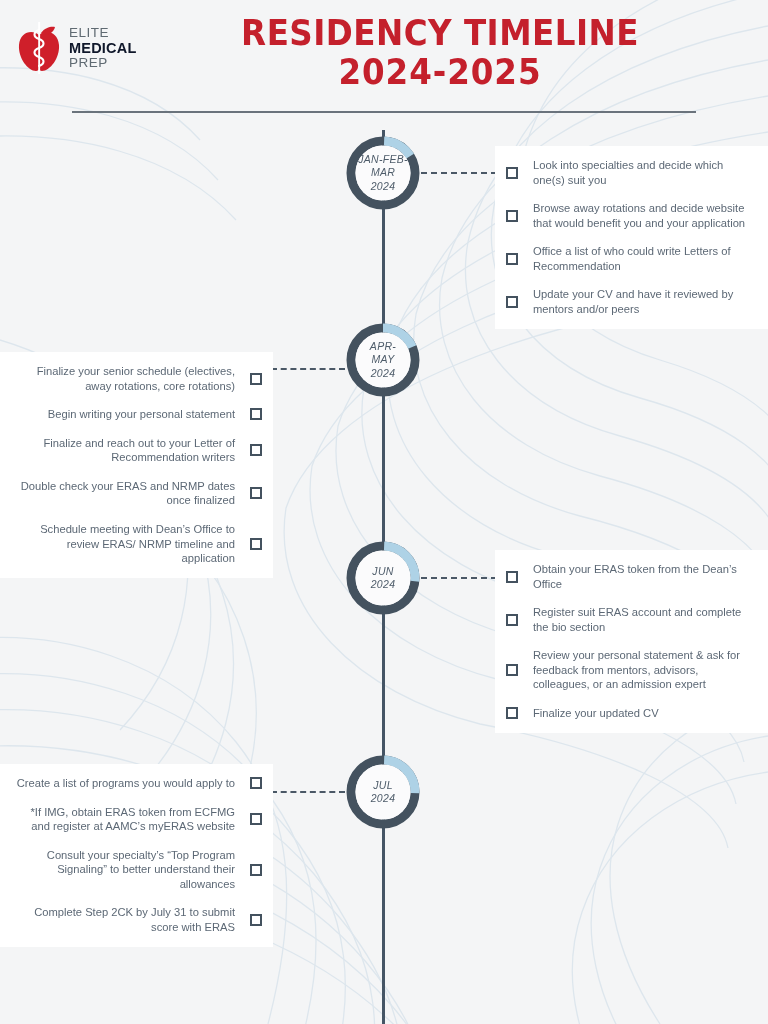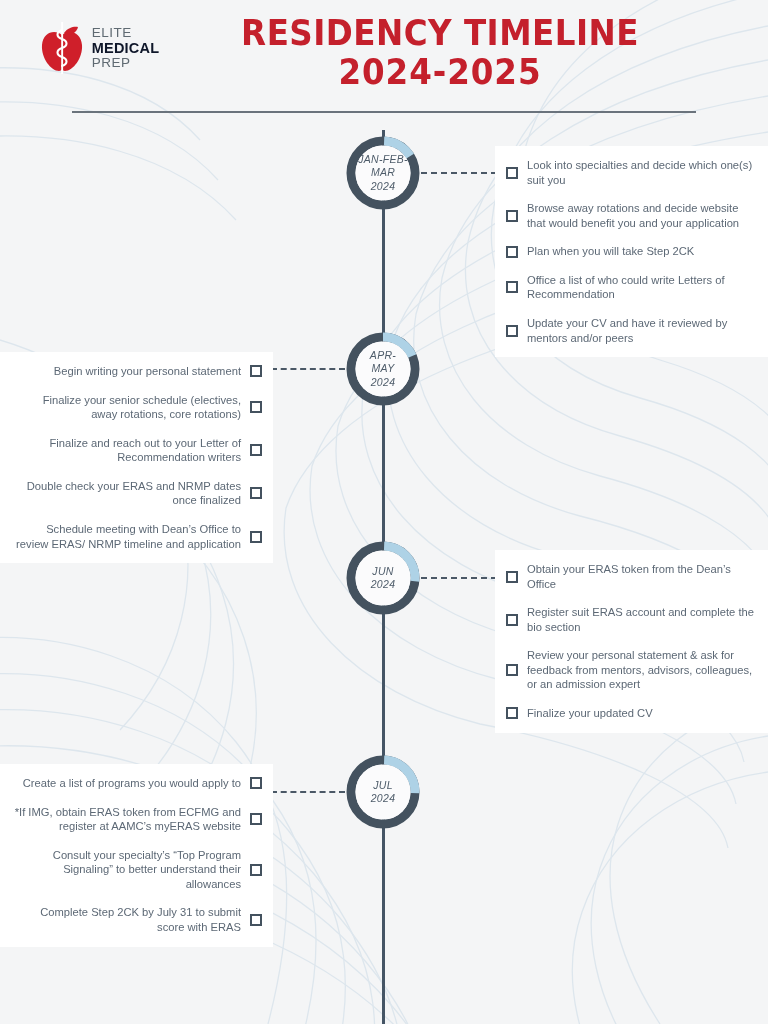--- a/index.html
+++ b/index.html
@@ -36,28 +36,27 @@
   .header {
     position: absolute;
     top: 0; left: 0;
     width: 768px;
     height: 112px;
     z-index: 5;
   }
 
   .logo {
     position: absolute;
-    left: 34px;
+    left: 16px;
     top: 16px;
     width: 130px;
     height: 64px;
     display: flex;
     align-items: center;
     gap: 7px;
-    justify-content: center;
   }
   .logo-mark {
     width: 46px;
     height: 54px;
     flex: 0 0 46px;
     position: relative;
   }
   .logo-text {
     display: flex;
     flex-direction: column;
@@ -175,21 +174,21 @@
     width: 273px;
   }
   .panel-left {
     left: 0px;
     width: 273px;
   }
 
   .task {
     display: flex;
     align-items: center;
-    gap: 9px;
+    gap: 15px;
     margin: 0 0 14px 0;
   }
   .task:last-child { margin-bottom: 0; }
 
   .panel-right .task { padding: 0 14px 0 11px; }
   .panel-left  .task { padding: 0 11px 0 14px; flex-direction: row-reverse; }
 
   .cb {
     flex: 0 0 12px;
     width: 12px;
@@ -295,24 +294,20 @@
         <div class="task">
           <div class="cb"></div>
           <div class="task-text">Look into specialties and decide which one(s) suit you</div>
         </div>
         <div class="task">
           <div class="cb"></div>
           <div class="task-text">Browse away rotations and decide website that would benefit you and your application</div>
         </div>
         <div class="task">
           <div class="cb"></div>
-          <div class="task-text">Plan when you will take Step 2CK</div>
-        </div>
-        <div class="task">
-          <div class="cb"></div>
           <div class="task-text">Office a list of who could write Letters of Recommendation</div>
         </div>
         <div class="task">
           <div class="cb"></div>
           <div class="task-text">Update your CV and have it reviewed by mentors and/or peers</div>
         </div>
       </div>
       <div class="node" style="left: 343px; top: 133px;">
         <svg class="node-ring" viewBox="0 0 80 80">
           <circle cx="40" cy="40" r="32" fill="none" stroke="#44525f" stroke-width="9"></circle>
@@ -322,40 +317,40 @@
         <div class="node-label">
           <span>JAN-FEB-</span>
           <span>MAR</span>
           <span>2024</span>
         </div>
       </div>
       <div class="dash" style="top: 368px; left: 271px; width: 74px;"></div>
       <div class="panel panel-left" style="top: 352px;">
         <div class="task">
           <div class="cb"></div>
+          <div class="task-text">Finalize your senior schedule (electives, away rotations, core rotations)</div>
+        </div>
+        <div class="task">
+          <div class="cb"></div>
           <div class="task-text">Begin writing your personal statement</div>
         </div>
         <div class="task">
           <div class="cb"></div>
-          <div class="task-text">Finalize your senior schedule (electives, away rotations, core rotations)</div>
-        </div>
-        <div class="task">
-          <div class="cb"></div>
           <div class="task-text">Finalize and reach out to your Letter of Recommendation writers</div>
         </div>
         <div class="task">
           <div class="cb"></div>
           <div class="task-text">Double check your ERAS and NRMP dates once finalized</div>
         </div>
         <div class="task">
           <div class="cb"></div>
           <div class="task-text">Schedule meeting with Dean’s Office to review ERAS/ NRMP timeline and application</div>
         </div>
       </div>
-      <div class="node" style="left: 343px; top: 329px;">
+      <div class="node" style="left: 343px; top: 320px;">
         <svg class="node-ring" viewBox="0 0 80 80">
           <circle cx="40" cy="40" r="32" fill="none" stroke="#44525f" stroke-width="9"></circle>
           <path d="M 40 8 A 32 32 0 0 1 69.23345464456322 26.984427421574395" fill="none" stroke="#aed2e6" stroke-width="9"></path>
           <circle cx="40" cy="40" r="27.5" fill="#fbfbfc"></circle>
         </svg>
         <div class="node-label">
           <span>APR-</span>
           <span>MAY</span>
           <span>2024</span>
         </div>

